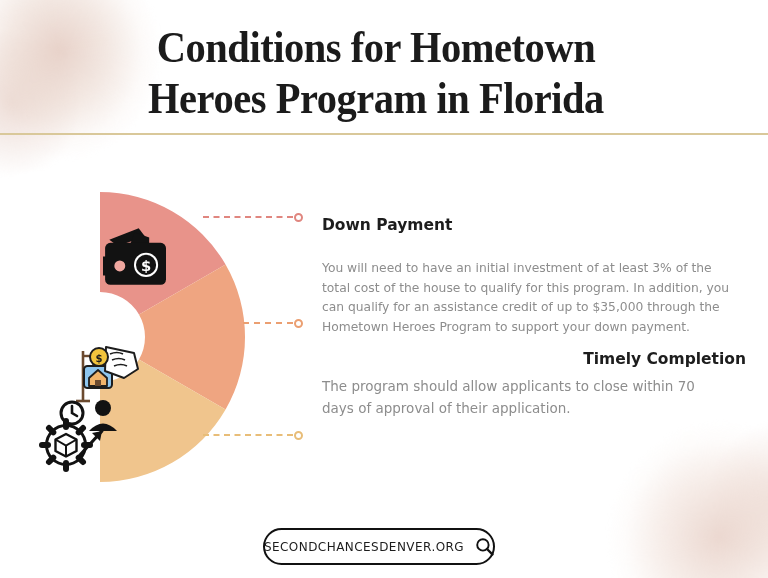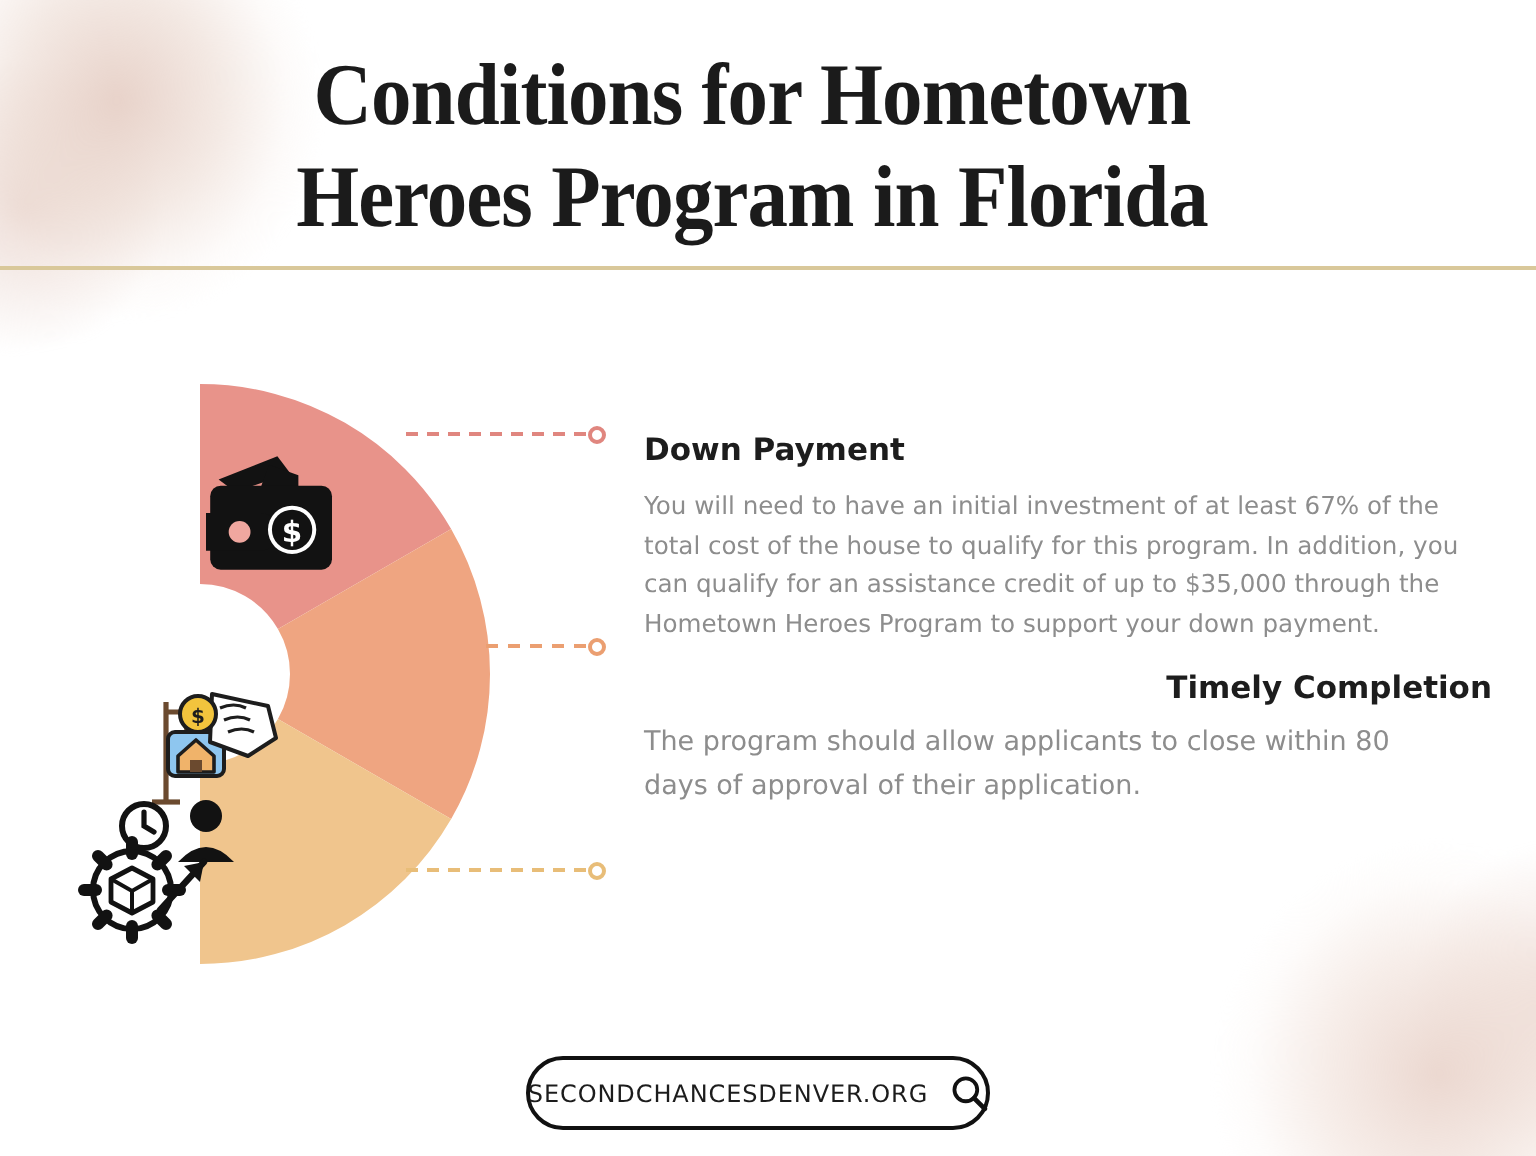--- a/index.html
+++ b/index.html
@@ -73,21 +73,21 @@
     font-family:"DejaVu Sans", sans-serif;
     font-weight:700;
     color:#1d1d1d;
   }
   .block-body { color:#8d8d8d; font-weight:400; }
 
   .b1 .block-title { font-size:15.5px; line-height:20px; margin-bottom:6px; }
   .b1 .block-body  { font-size:13.5px; line-height:21.5px; width:392px; }
 
   .b2 { margin-top:9px; }
-  .b2 .block-title { font-size:15.5px; line-height:20px; margin-bottom:9px; }
+  .b2 .block-title { font-size:15.5px; line-height:20px; margin-bottom:24px; }
   .b2 .block-body  { font-size:12.3px; line-height:19.5px; width:420px; }
 
   .b3 { margin-top:12px; }
   .b3 .block-title { font-size:15.5px; line-height:20px; margin-bottom:7px;text-align:right; }
   .b3 .block-body  { font-size:13.5px; line-height:21.5px; width:380px; }
 
   
   .footer { position:absolute; left:0; bottom:0; width:736px; height:62px; }
   .url-badge {
     position:absolute; left:263px; top:12px;
@@ -202,25 +202,25 @@
     <span class="conn-dot"></span>
   </div>
   <div class="connector connector-3">
     <span class="conn-line"></span>
     <span class="conn-dot"></span>
   </div>
 
   <div class="content">
     <div class="block b2">
       <div class="block-title">Down Payment</div>
-      <div class="block-body">You will need to have an initial investment of at least 67% of the total cost of the house to qualify for this program. In addition, you can qualify for an assistance credit of up to $35,000 through the Hometown Heroes Program to support your down payment.</div>
+      <div class="block-body">You will need to have an initial investment of at least 3% of the total cost of the house to qualify for this program. In addition, you can qualify for an assistance credit of up to $35,000 through the Hometown Heroes Program to support your down payment.</div>
     </div>
     <div class="block b3">
       <div class="block-title">Timely Completion</div>
-      <div class="block-body">The program should allow applicants to close within 80 days of approval of their application.</div>
+      <div class="block-body">The program should allow applicants to close within 70 days of approval of their application.</div>
     </div>
   </div>
 </div>
 
 <div class="footer">
   <div class="url-badge">
     <span class="url-text">SECONDCHANCESDENVER.ORG</span>
     <svg class="search-glyph" viewBox="0 0 24 24">
       <circle cx="10" cy="10" r="7.2" fill="none" stroke="#111111" stroke-width="2.4"></circle>
       <line x1="15.2" y1="15.2" x2="22" y2="22" stroke="#111111" stroke-width="3" stroke-linecap="round"></line>

